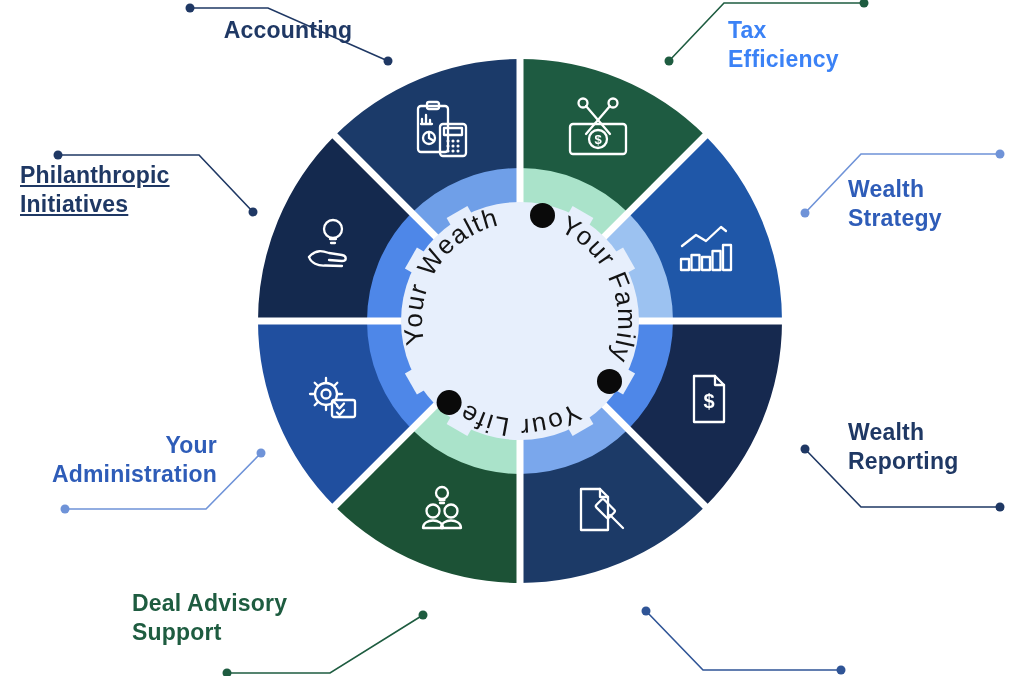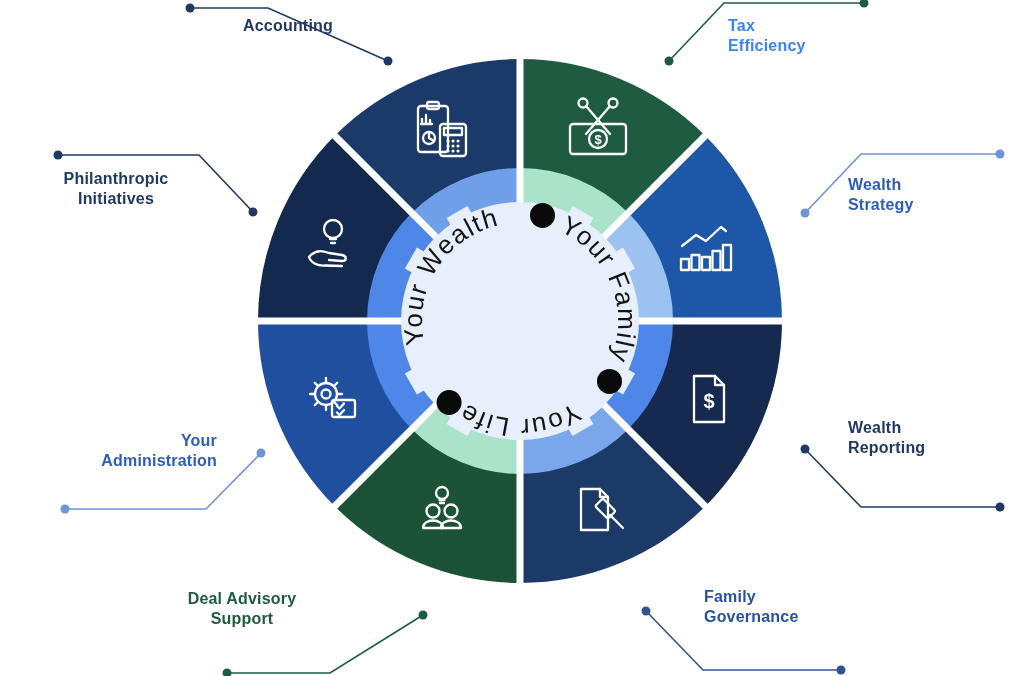--- a/index.html
+++ b/index.html
@@ -1,28 +1,28 @@
 <!DOCTYPE html>
 <html><head>
 <meta charset="utf-8">
 <style>
   html,body{margin:0;padding:0;background:#fff;}
   #stage{position:relative;width:1024px;height:676px;background:#fff;overflow:hidden;
          font-family:"Liberation Sans",sans-serif;}
   #wheel-svg{position:absolute;left:0;top:0;}
-  .lbl{position:absolute;font-weight:bold;font-size:16px;line-height:1.24;
+  .lbl{position:absolute;font-weight:bold;font-size:23px;line-height:1.24;
        white-space:pre-line;letter-spacing:.2px;}
   .l-accounting{left:178px;top:16px;width:220px;text-align:center;}
-  .l-philanthropic{left:20px;top:169px;width:192px;text-align:center;}
+  .l-philanthropic{left:20px;top:161px;width:192px;text-align:left;text-decoration:underline;}
   .l-tax{left:728px;top:16px;width:200px;text-align:left;}
   .l-wstrategy{left:848px;top:175px;width:170px;text-align:left;}
   .l-wreporting{left:848px;top:418px;width:170px;text-align:left;}
   .l-fgovernance{left:704px;top:587px;width:190px;text-align:left;}
   .l-ladmin{left:17px;top:431px;width:200px;text-align:right;}
-  .l-deal{left:132px;top:589px;width:220px;text-align:center;}
+  .l-deal{left:132px;top:589px;width:220px;text-align:left;}
   .ic{fill:none;stroke:#fff;stroke-width:2.3;stroke-linecap:round;stroke-linejoin:round;}
   .ic-dots{fill:none;stroke:#fff;stroke-width:3.1;stroke-linecap:round;}
   .leader{fill:none;stroke-width:1.6;}
   .ctr-txt{font-size:26px;font-weight:500;letter-spacing:1.5px;}
 </style>
 </head>
 <body>
 
 <div id="stage">
 
@@ -201,19 +201,17 @@
 
   <div class="lbl l-accounting" style="color: rgb(31, 56, 100);">Accounting</div>
   <div class="lbl l-philanthropic" style="color: rgb(31, 56, 100);">Philanthropic
 Initiatives</div>
   <div class="lbl l-tax" style="color: #3b82f6;">Tax
 Efficiency</div>
   <div class="lbl l-wstrategy" style="color: rgb(46, 92, 184);">Wealth
 Strategy</div>
   <div class="lbl l-wreporting" style="color: rgb(31, 56, 100);">Wealth
 Reporting</div>
-  <div class="lbl l-fgovernance" style="color: rgb(38, 81, 159);">Family
-Governance</div>
   <div class="lbl l-deal" style="color: rgb(30, 92, 64);">Deal Advisory
 Support</div>
   <div class="lbl l-ladmin" style="color: rgb(46, 92, 184);">Your
 Administration</div>
 </div>
 
 </body></html>

